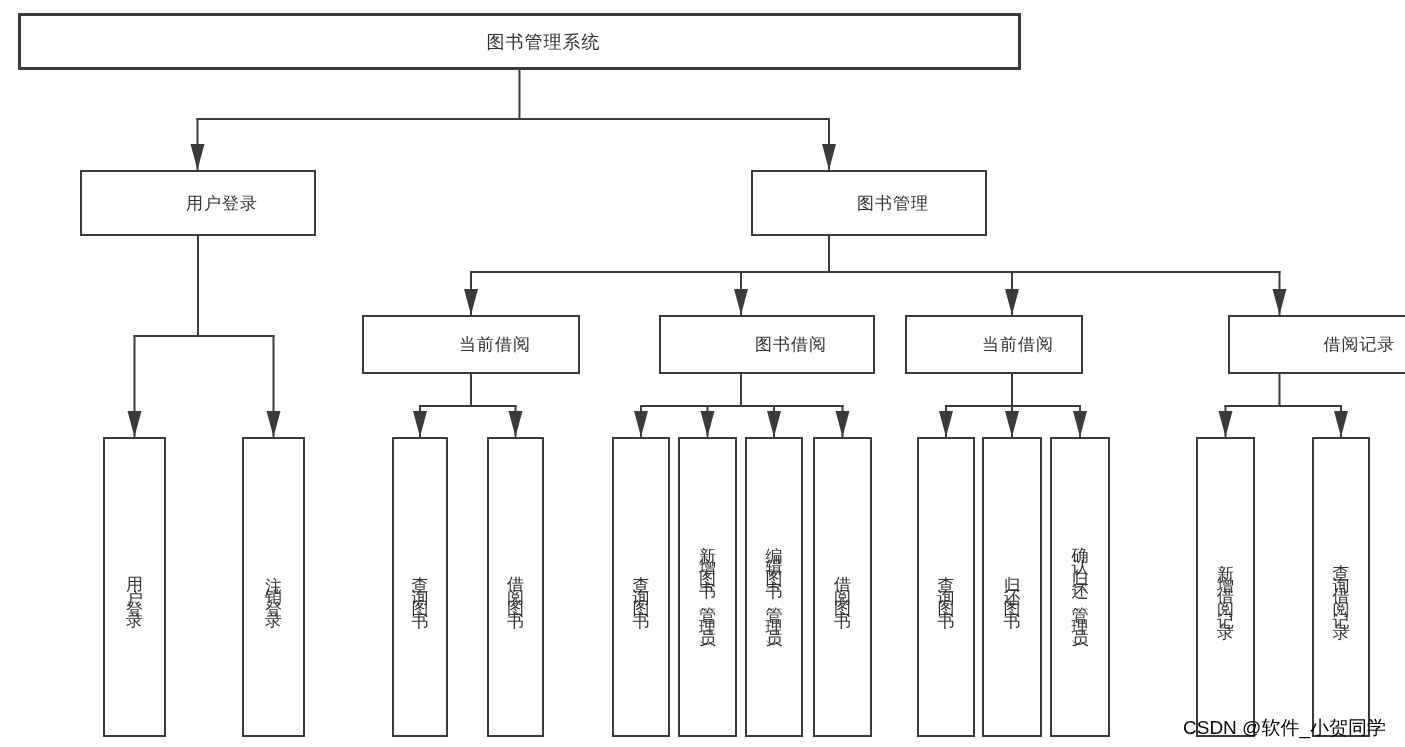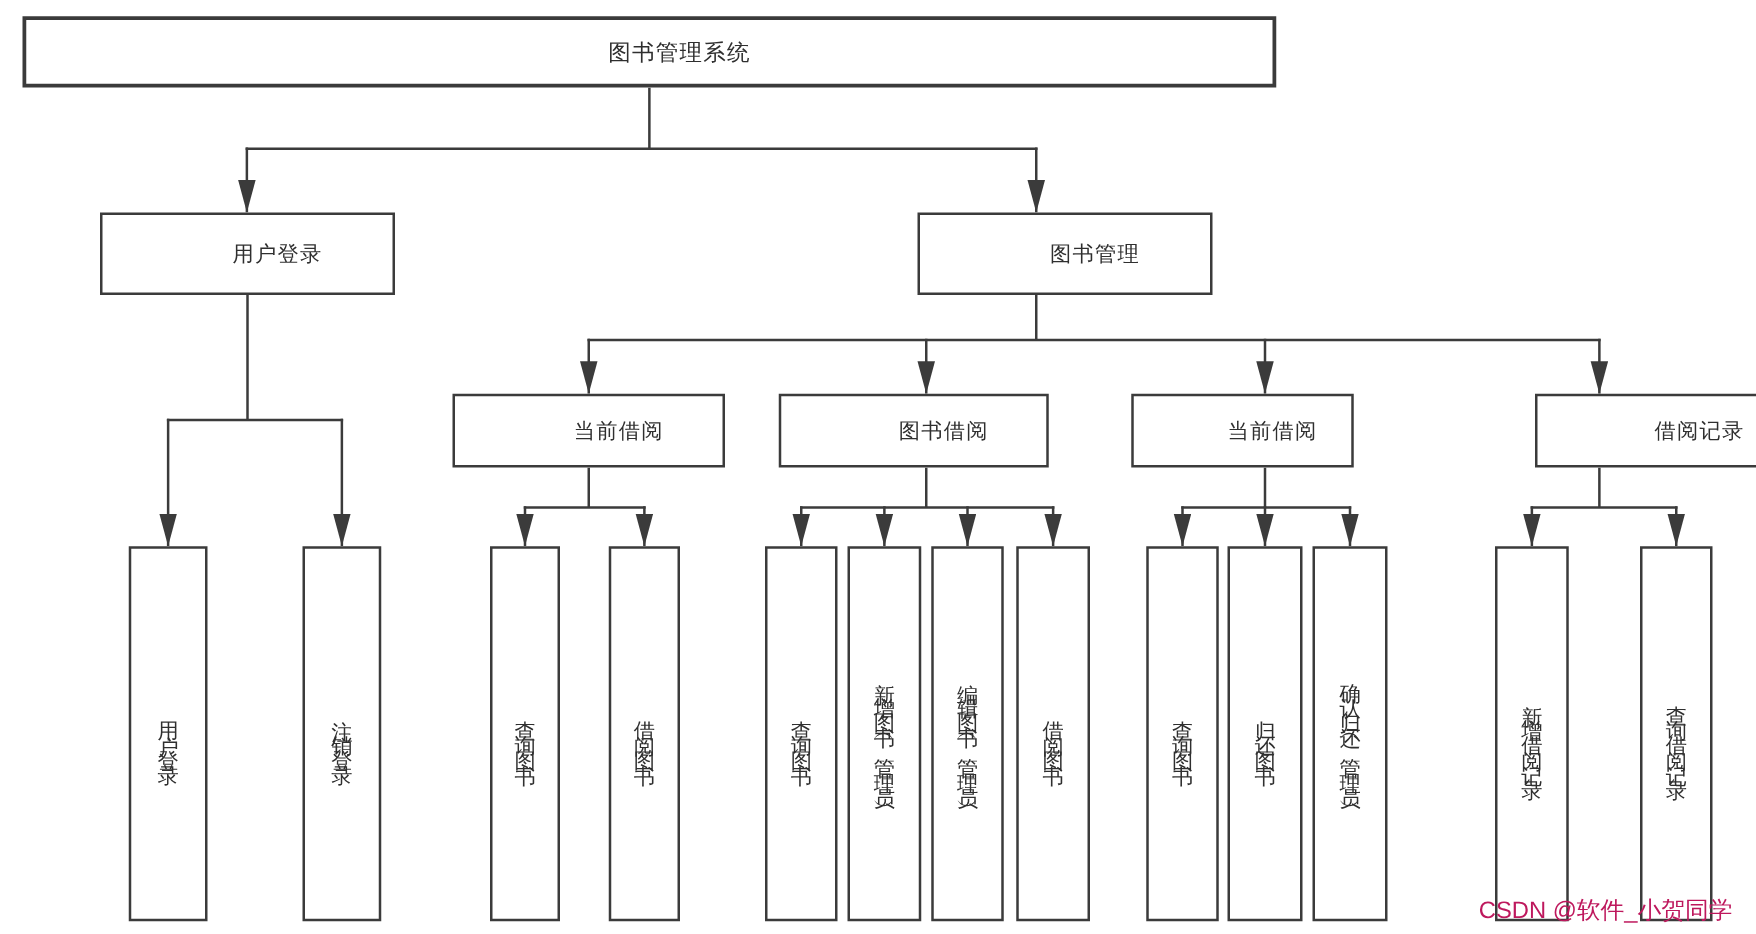--- a/index.html
+++ b/index.html
@@ -39,21 +39,21 @@
     font-size:17px;
     line-height:1;
     letter-spacing:12px;
     color:#2f2f2f;
     white-space:nowrap;
   }
   .watermark{
     position:absolute;
     left:1183px;top:715px;
     font-size:19px;
-    color:#be185d;
+    color:#000000;
     white-space:nowrap;
     z-index:5;
   }
 </style>
 </head>
 <body>
 
 <div class="canvas">
 
   <svg class="connectors" viewBox="0 0 1405 747" xmlns="http://www.w3.org/2000/svg">
@@ -100,24 +100,24 @@
 
     <line x1="1279.5" y1="374" x2="1279.5" y2="406"></line>
     <line x1="1224.5" y1="406" x2="1342" y2="406"></line>
     <line x1="1225.5" y1="405" x2="1225.5" y2="437" marker-end="url(#arw)"></line>
     <line x1="1341" y1="405" x2="1341" y2="437" marker-end="url(#arw)"></line>
   </svg>
 
   <div class="node hnode root" style="left:18px;top:13px;width:1003px;height:57px">图书管理系统</div>
 
   <div class="node hnode" style="left:80px;top:170px;width:236px;height:66px">用户登录</div>
-  <div class="node hnode" style="left:734px;top:170px;width:236px;height:66px">图书管理</div>
+  <div class="node hnode" style="left:751px;top:170px;width:236px;height:66px">图书管理</div>
 
   <div class="node hnode" style="left:362px;top:315px;width:218px;height:59px">当前借阅</div>
-  <div class="node hnode" style="left:623px;top:315px;width:216px;height:59px">图书借阅</div>
+  <div class="node hnode" style="left:659px;top:315px;width:216px;height:59px">图书借阅</div>
   <div class="node hnode" style="left:905px;top:315px;width:178px;height:59px">当前借阅</div>
   <div class="node hnode" style="left:1228px;top:315px;width:215px;height:59px">借阅记录</div>
 
   <div class="node vnode" style="left:103px;top:437px;width:63px;height:300px">
     <span class="vtext">用户登录</span>
   </div>
   <div class="node vnode" style="left:242px;top:437px;width:63px;height:300px">
     <span class="vtext">注销登录</span>
   </div>
 

